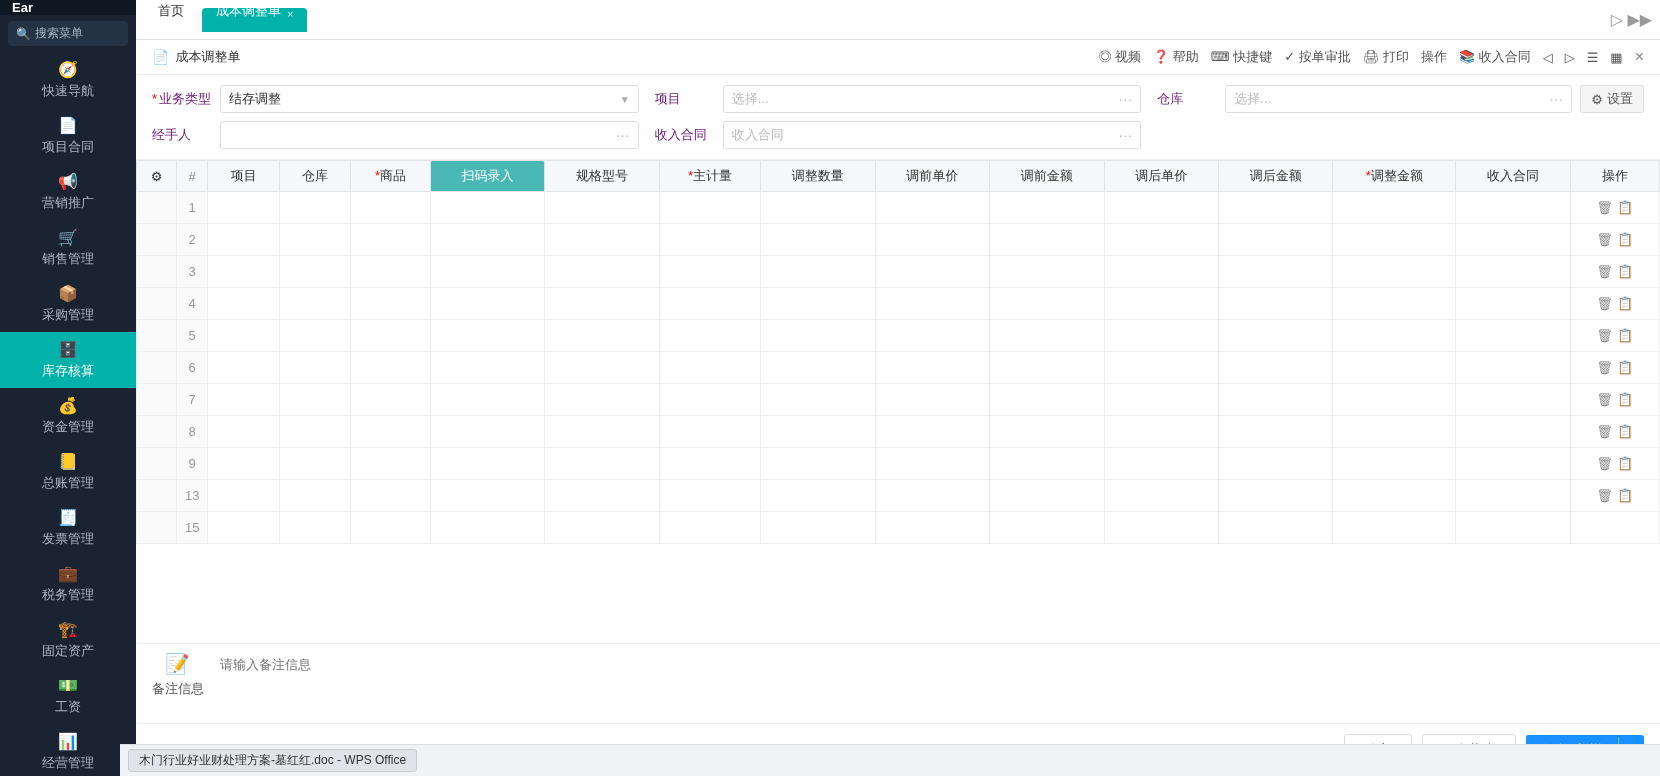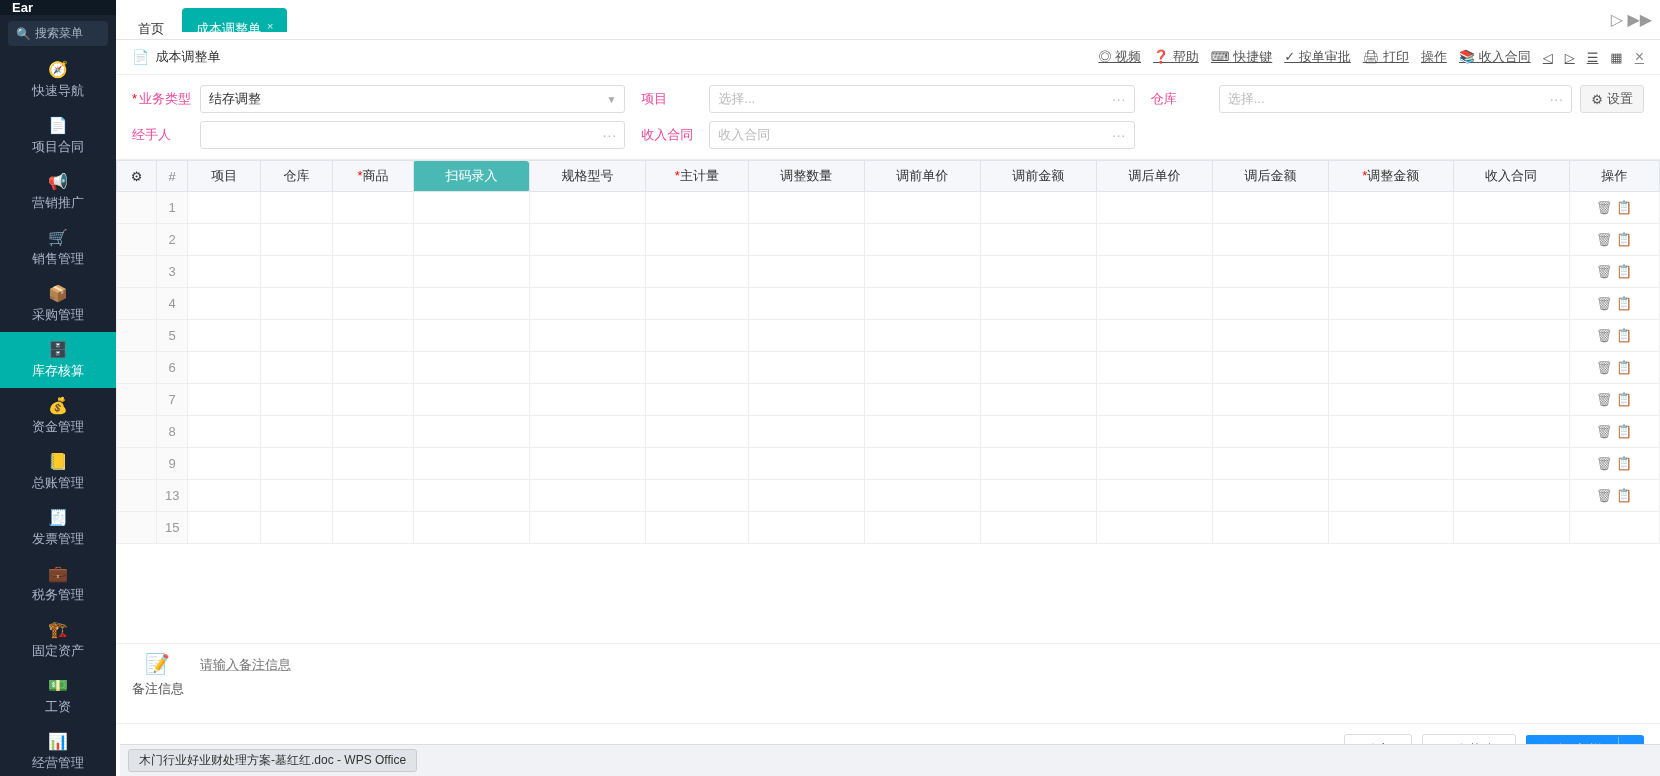--- a/index.html
+++ b/index.html
@@ -1,20 +1,20 @@
 <!DOCTYPE html>
 <html><head>
   <meta charset="utf-8">
   <style>
     * { box-sizing: border-box; margin: 0; padding: 0; font-family: 'Microsoft YaHei', 'PingFang SC', sans-serif; font-size: 13px; }
     body { background: #f0f2f5; display: flex; width: 1660px; height: 776px; overflow: hidden; }
 
     
     .sidebar {
-      width: 116px;
+      width: 136px;
       background: #1a2332;
       color: #aab4c4;
       display: flex;
       flex-direction: column;
       height: 100%;
       flex-shrink: 0;
     }
     .sidebar-logo {
       height: 40px;
       background: #0e1924;
@@ -69,21 +69,21 @@
       padding: 0 8px;
       gap: 4px;
     }
     .tab {
       padding: 12px 14px;
       border-radius: 4px 4px 0 0;
       cursor: pointer;
       font-size: 13px;
       color: #555;
       display: flex;
-      align-items: flex-start;
+      align-items: flex-end;
       gap: 6px;
       height: 21px;
     }
     .tab.home { color: #333; }
     .tab.active {
       background: #00b2a9;
       color: #fff;
     }
     .tab .close-btn { font-size: 11px; opacity: 0.8; }
     .tabs-right { margin-left: auto; color: #999; font-size: 16px; cursor: pointer; }
@@ -112,34 +112,34 @@
       align-items: center;
       gap: 6px;
       font-size: 13px;
       color: #333;
     }
     .doc-header-title .doc-icon { color: #00b2a9; font-size: 14px; }
     .doc-meta { display: flex; align-items: center; gap: 16px; color: #555; font-size: 13px; }
     .doc-meta .label { color: #888; }
     .doc-meta .save-icon { color: #888; cursor: pointer; }
     .doc-actions { margin-left: auto; display: flex; gap: 12px; align-items: center; color: #555; font-size: 12px; }
-    .doc-actions span { cursor: pointer; display: flex; align-items: center; gap: 3px; text-decoration: underline; }
+    .doc-actions span { cursor: pointer; display: flex; align-items: center; gap: 3px; }
     .close-doc { font-size: 16px; cursor: pointer; color: #888; }
 
     
     .form-fields {
       padding: 10px 16px;
       display: grid;
       grid-template-columns: 1fr 1fr 1fr;
       gap: 8px 16px;
       border-bottom: 1px solid #eee;
       background: #fff;
     }
     .form-row { display: flex; align-items: center; gap: 8px; }
-    .form-label { color: #ec4899; white-space: nowrap; min-width: 60px; font-size: 13px; }
+    .form-label { color: #701a75; white-space: nowrap; min-width: 60px; font-size: 13px; }
     .form-label.required::before { content: '*'; color: red; margin-right: 2px; }
     .form-input {
       flex: 1;
       border: 1px solid #ddd;
       border-radius: 3px;
       padding: 4px 8px;
       font-size: 13px;
       color: #333;
       display: flex;
       align-items: center;
@@ -225,21 +225,20 @@
     .notes-input {
       flex: 1;
       border: none;
       outline: none;
       color: #bbb;
       font-size: 13px;
       padding: 4px;
       resize: none;
       background: transparent;
       min-height: 40px;
-      text-decoration: underline;
     }
 
     
     .footer {
       background: #fff;
       border-top: 1px solid #eee;
       padding: 10px 16px;
       display: flex;
       justify-content: flex-end;
       gap: 10px;

